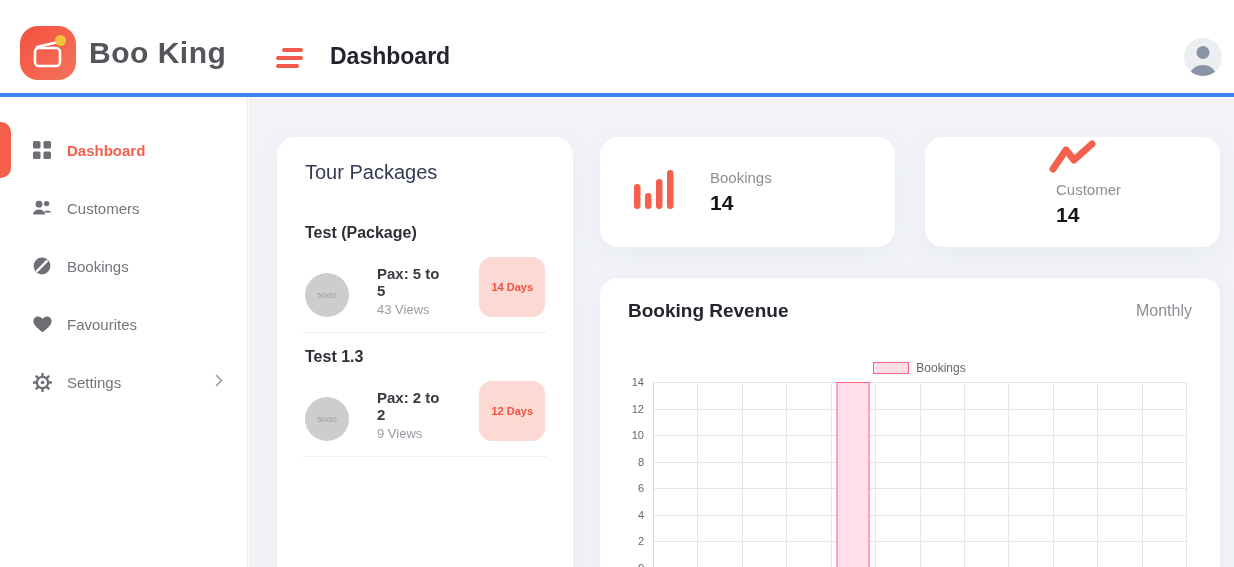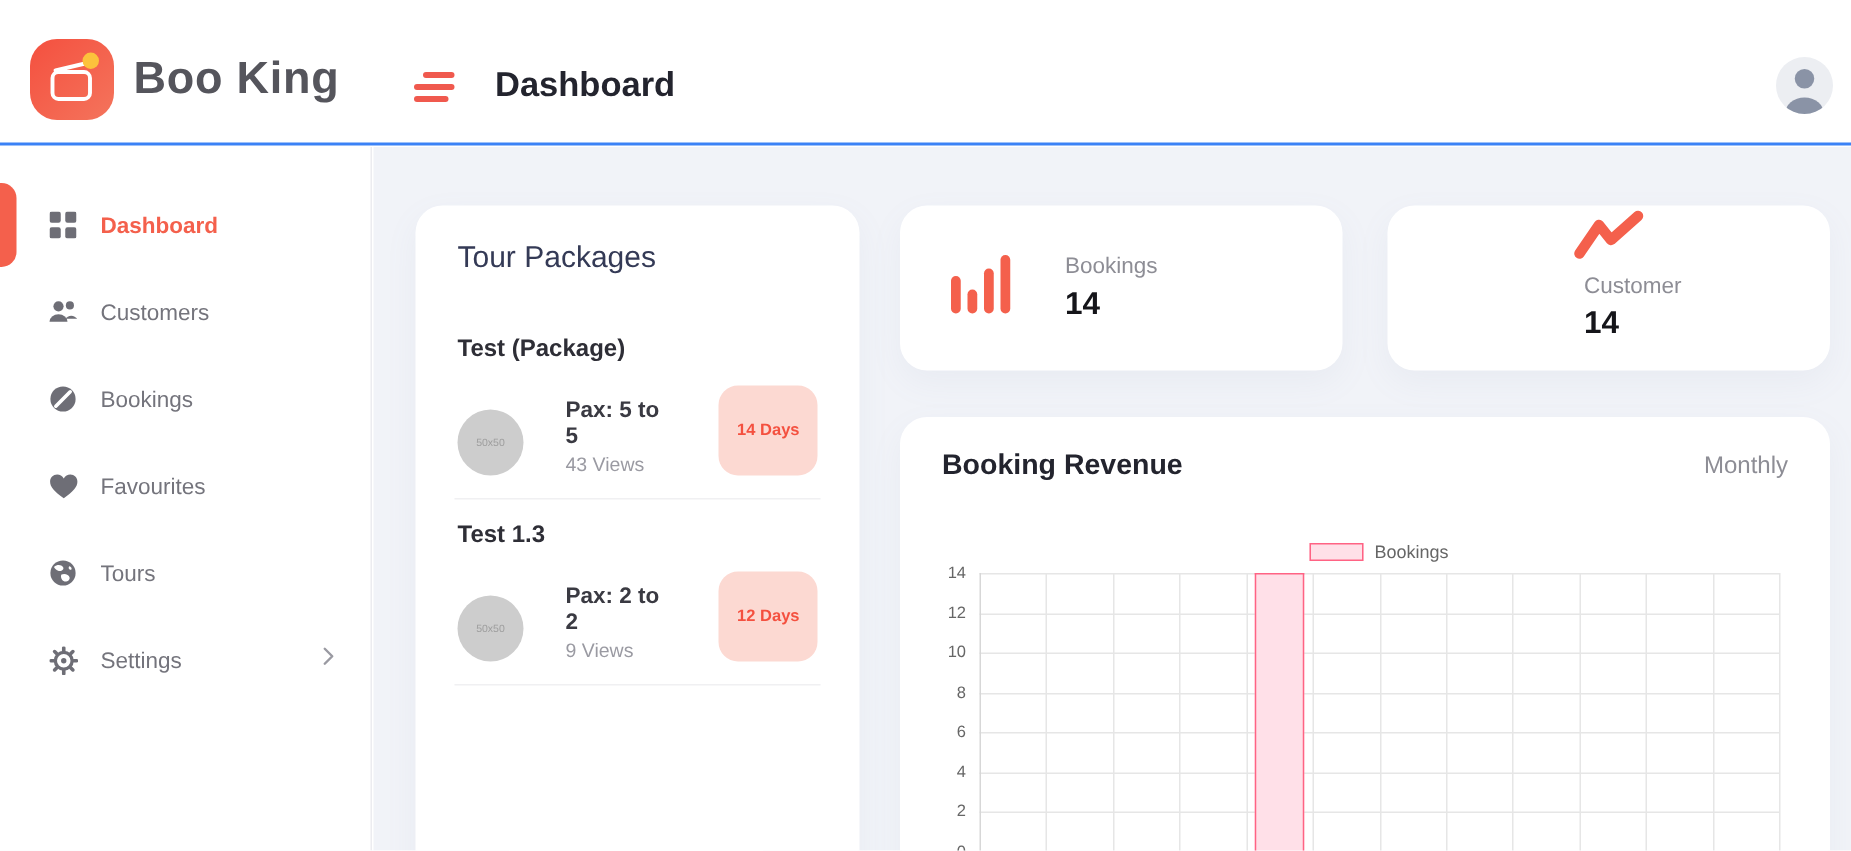--- a/index.html
+++ b/index.html
@@ -2,21 +2,21 @@
 <html><head>
 <meta charset="utf-8">
 <style>
   * { margin:0; padding:0; box-sizing:border-box; }
   html,body { width:1234px; height:567px; overflow:hidden; background:#fff;
               font-family:"Liberation Sans","DejaVu Sans",sans-serif; }
   .stage { position:relative; width:1234px; height:567px; }
 
   
   .header { position:absolute; top:0; left:0; width:1234px; height:97px;
-            background:#fff; border-bottom:2px solid #3b82f6; z-index:5; }
+            background:#fff; border-bottom:4px solid #3b82f6; z-index:5; }
   .brand { position:absolute; left:20px; top:26px; display:flex; align-items:center; gap:13px; }
   .logo-box { width:56px; height:54px; border-radius:18px;
               background:linear-gradient(135deg,#f4503f,#f4745c); position:relative; }
   .logo-dot { position:absolute; right:10px; top:9px; width:11px; height:11px;
               border-radius:50%; background:#fcc23c; }
   .brand-name { font-size:30px; font-weight:700; color:#55555c; letter-spacing:.5px; }
   .hamburger { position:absolute; left:276px; top:48px; width:27px; height:20px;
                display:flex; flex-direction:column; justify-content:space-between; cursor:pointer; }
   .hamburger span { display:block; height:3.6px; border-radius:2px; background:#f0594e; }
   .hamburger span:nth-child(1){ width:21px; margin-left:auto; }
@@ -152,31 +152,20 @@
 
     <div class="nav-item">
       <span class="nav-icon">
         <svg width="19" height="17" viewBox="0 0 19 17" fill="#6e6e76">
           <path d="M9.5 16.2 C3 11.5 0.4 8.4 0.4 5.1 C0.4 2.4 2.5 0.4 5.1 0.4 C6.9 0.4 8.6 1.4 9.5 3 C10.4 1.4 12.1 0.4 13.9 0.4 C16.5 0.4 18.6 2.4 18.6 5.1 C18.6 8.4 16 11.5 9.5 16.2 Z"></path>
         </svg>
       </span>
       <span class="label">Favourites</span>
     </div>
 
-    <div class="nav-item">
-      <span class="nav-icon">
-        <svg width="18" height="18" viewBox="0 0 18 18">
-          <circle cx="9" cy="9" r="8.4" fill="#6e6e76"></circle>
-          <path d="M3 5 C5 3 8 3.4 9 5 C10 6.6 8 8 6.2 7.6 C4.4 7.2 3.6 6 3 5 Z" fill="#fff"></path>
-          <path d="M8 10 C10 9 13 10 13.4 12 C13.8 14 11 15.4 9.4 14.4 C7.8 13.4 7.2 11 8 10 Z" fill="#fff"></path>
-          <path d="M13.5 4.5 C14.5 5 15 6 14.6 6.6 C14.2 7.2 12.8 6.6 12.8 5.6 C12.8 4.9 13 4.4 13.5 4.5 Z" fill="#fff"></path>
-        </svg>
-      </span>
-      <span class="label">Tours</span>
-    </div>
 
     <div class="nav-item">
       <span class="nav-icon">
         <svg width="19" height="19" viewBox="0 0 19 19">
           <circle cx="9.5" cy="9.5" r="5.6" fill="none" stroke="#6e6e76" stroke-width="2.2"></circle>
           <circle cx="9.5" cy="9.5" r="1.8" fill="#6e6e76"></circle>
           <g stroke="#6e6e76" stroke-width="2.4" stroke-linecap="round">
             <line x1="9.5" y1="0.9" x2="9.5" y2="3"></line>
               <line x1="9.5" y1="16" x2="9.5" y2="18.1"></line>
             <line x1="0.9" y1="9.5" x2="3" y2="9.5"></line>

